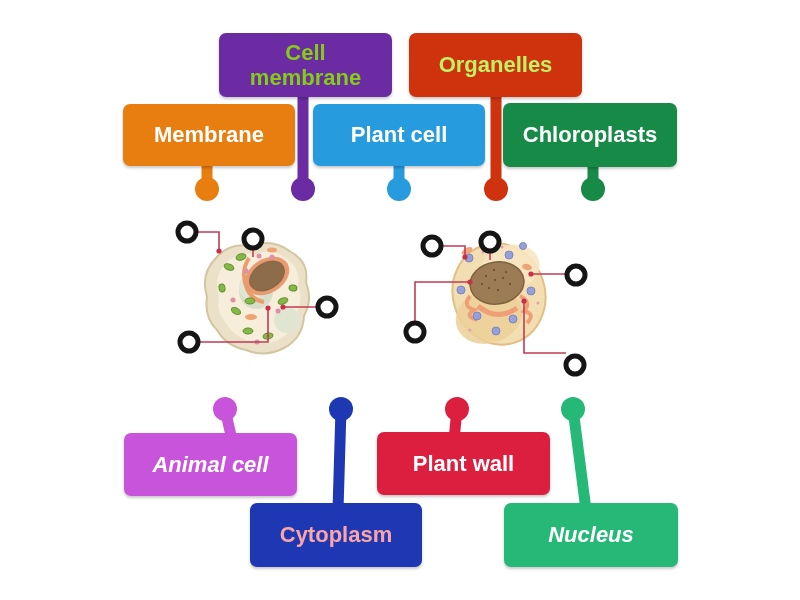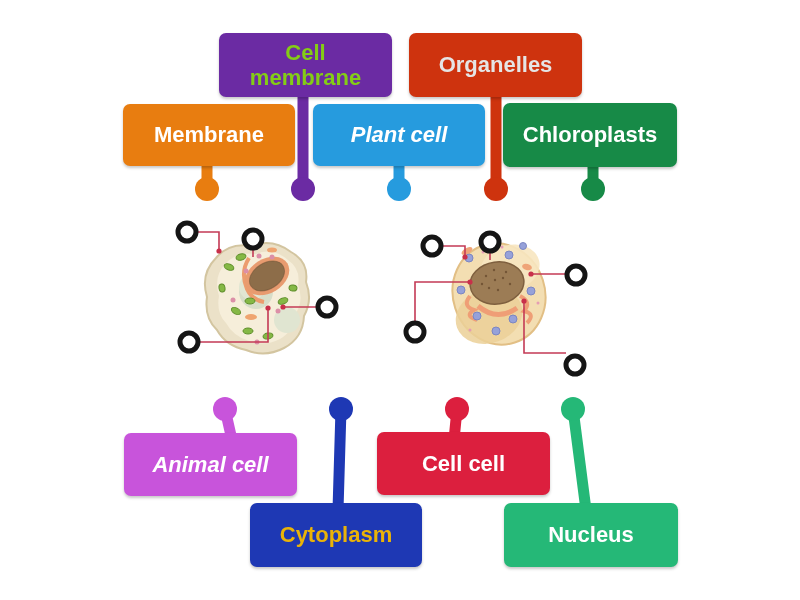--- a/index.html
+++ b/index.html
@@ -150,20 +150,20 @@
         <line x1="454" y1="440" x2="457" y2="409" stroke="#DC1F3E" stroke-width="11" stroke-linecap="round"></line>
         <circle cx="457" cy="409" r="12" fill="#DC1F3E"></circle>
         <line x1="586" y1="510" x2="573" y2="409" stroke="#25B877" stroke-width="11" stroke-linecap="round"></line>
         <circle cx="573" cy="409" r="12" fill="#25B877"></circle>
       </g>
   </svg>
 
   <div class="label" style="left: 123px; top: 104px; width: 172px; height: 62px; background: rgb(232, 125, 16); color: rgb(255, 255, 255);"><span>Membrane</span></div>
   <div class="label" style="left: 219px; top: 33px; width: 173px; height: 64px; background: rgb(107, 43, 163); color: #84cc16;"><span>Cell
 membrane</span></div>
-  <div class="label" style="left: 409px; top: 33px; width: 173px; height: 64px; background: rgb(206, 51, 14); color: #e5e5e5;"><span>Organelles</span></div>
-  <div class="label" style="left: 313px; top: 104px; width: 172px; height: 62px; background: rgb(38, 155, 222); color: rgb(255, 255, 255); font-style: italic;"><span>Plant cell</span></div>
+  <div class="label" style="left: 409px; top: 33px; width: 173px; height: 64px; background: rgb(206, 51, 14); color: #bef264;"><span>Organelles</span></div>
+  <div class="label" style="left: 313px; top: 104px; width: 172px; height: 62px; background: rgb(38, 155, 222); color: rgb(255, 255, 255);"><span>Plant cell</span></div>
   <div class="label" style="left: 503px; top: 103px; width: 174px; height: 64px; background: rgb(23, 138, 71); color: rgb(255, 255, 255);"><span>Chloroplasts</span></div>
   <div class="label" style="left: 124px; top: 433px; width: 173px; height: 63px; background: rgb(200, 84, 219); color: rgb(255, 255, 255); font-style: italic;"><span>Animal cell</span></div>
-  <div class="label" style="left: 250px; top: 503px; width: 172px; height: 64px; background: rgb(30, 56, 180); color: #eab308;"><span>Cytoplasm</span></div>
-  <div class="label" style="left: 377px; top: 432px; width: 173px; height: 63px; background: rgb(220, 31, 62); color: rgb(255, 255, 255);"><span>Cell cell</span></div>
-  <div class="label" style="left: 504px; top: 503px; width: 174px; height: 64px; background: rgb(37, 184, 119); color: rgb(255, 255, 255);"><span>Nucleus</span></div>
+  <div class="label" style="left: 250px; top: 503px; width: 172px; height: 64px; background: rgb(30, 56, 180); color: #fca5a5;"><span>Cytoplasm</span></div>
+  <div class="label" style="left: 377px; top: 432px; width: 173px; height: 63px; background: rgb(220, 31, 62); color: rgb(255, 255, 255);"><span>Plant wall</span></div>
+  <div class="label" style="left: 504px; top: 503px; width: 174px; height: 64px; background: rgb(37, 184, 119); color: rgb(255, 255, 255); font-style: italic;"><span>Nucleus</span></div>
 </div>
 
 </body></html>

